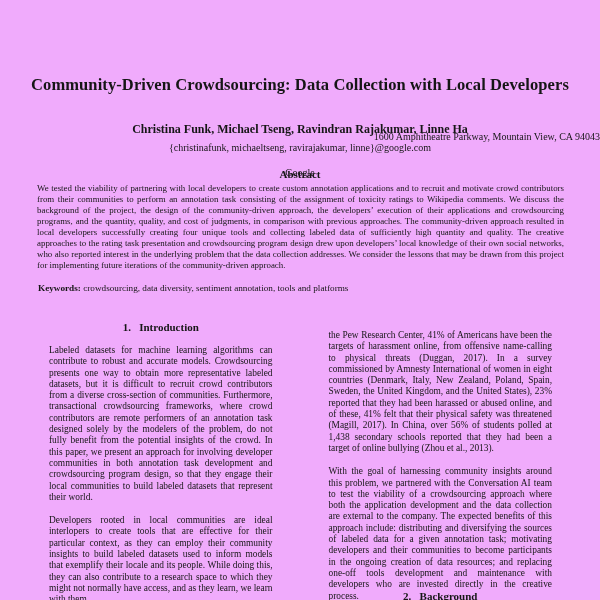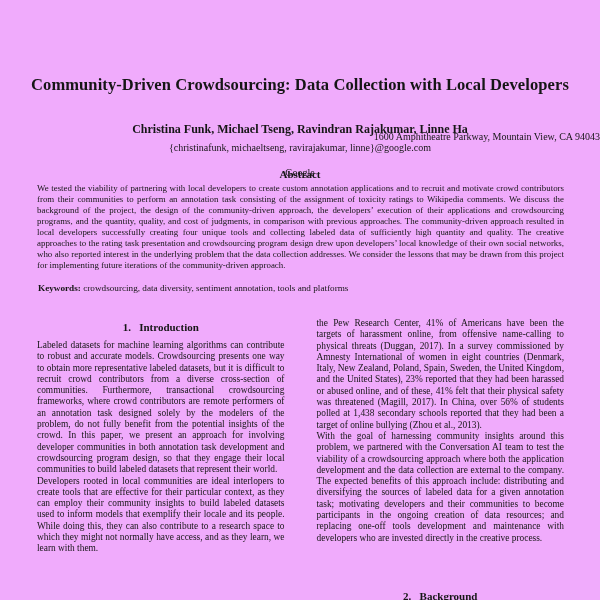--- a/index.html
+++ b/index.html
@@ -75,21 +75,21 @@
   .section-heading {
     font-size: 11px;
     font-weight: bold;
     text-align: center;
     margin: 3px 0 7px 0;
   }
   .col p {
     font-size: 9.4px;
     line-height: 11.3px;
     text-align: justify;
-    margin: 0;
+    margin: 12px;
   }
   .section-heading-next {
     position: absolute;
     top: 272px;
     left: 0;
     right: 0;
     margin: 0;
   }
 </style>
 </head>

